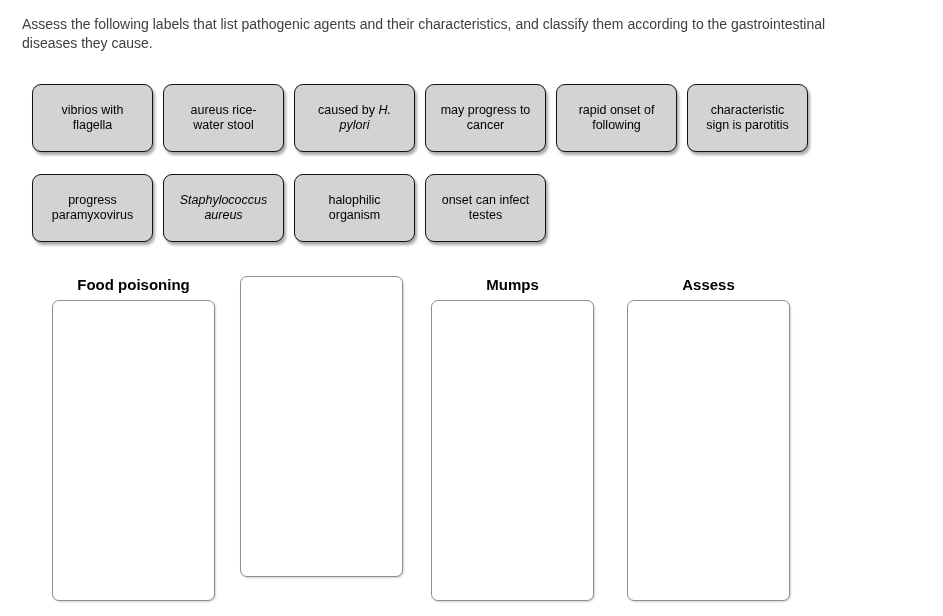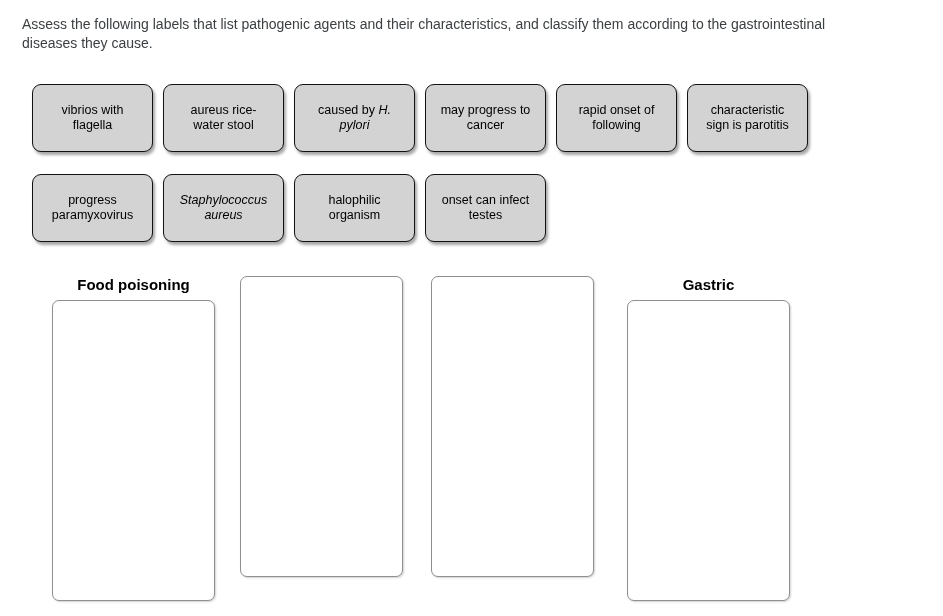--- a/index.html
+++ b/index.html
@@ -117,20 +117,21 @@
     </div>
   <div id="categories">
       <div class="category">
         <div class="hdr">Food poisoning</div>
         <div class="zone"></div>
       </div>
       <div class="category">
         <div class="zone"></div>
       </div>
       <div class="category">
+        <div class="hdr">Mumps</div>
         <div class="zone"></div>
       </div>
       <div class="category">
-        <div class="hdr">Gastric</div>
+        <div class="hdr">Assess</div>
         <div class="zone"></div>
       </div>
     </div>
 </div>
 
 </body></html>

